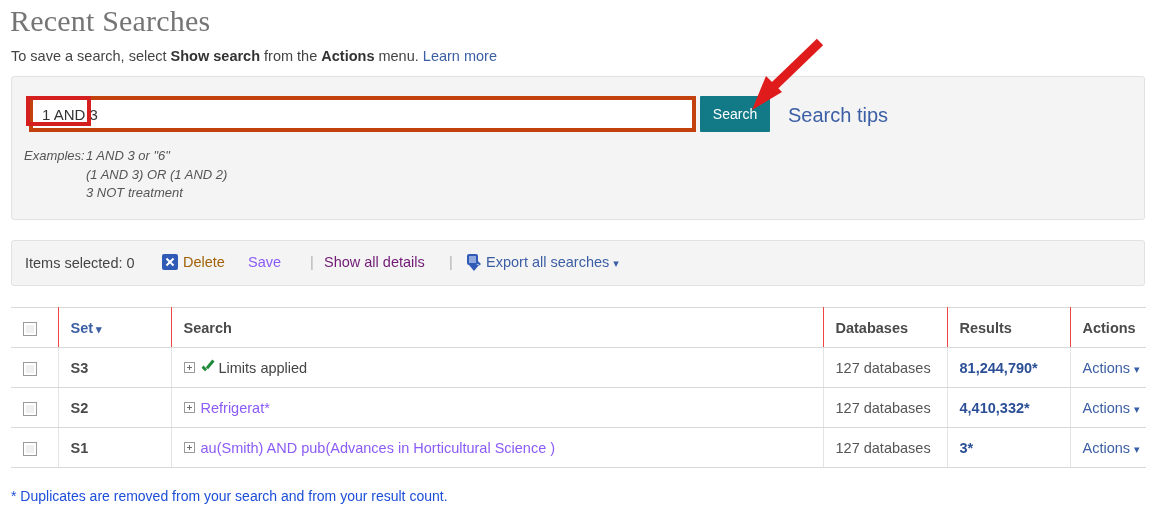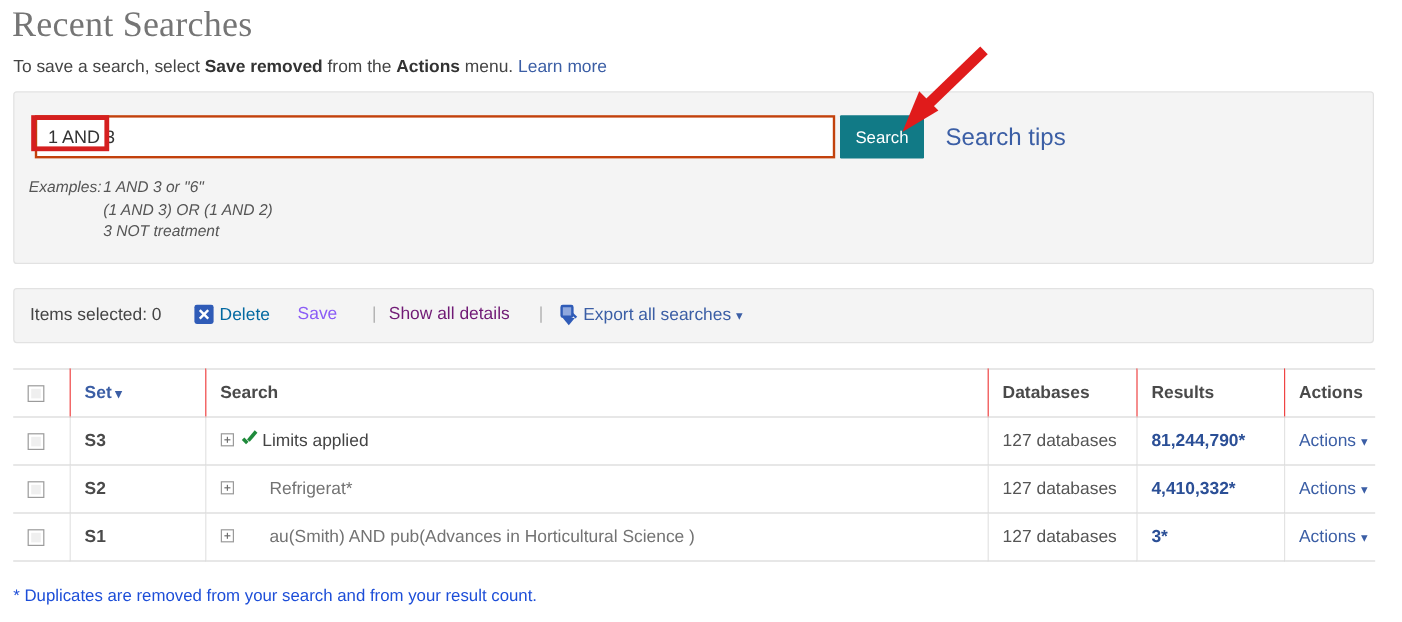--- a/index.html
+++ b/index.html
@@ -54,21 +54,21 @@
     border-radius: 3px;
     box-sizing: border-box;
   }
   .search-input {
     position: absolute;
     left: 17px;
     top: 19px;
     width: 667px;
     height: 36px;
     box-sizing: border-box;
-    border: 2px solid #c2410c;
+    border: 4px solid #c2410c;
     background: #ffffff;
     font-family: "Liberation Sans", sans-serif;
     font-size: 15px;
     color: #333333;
     padding: 0 9px;
     outline: none;
     border-radius: 0;
   }
   .search-button {
     position: absolute;
@@ -144,21 +144,21 @@
     top: 14px;
     font-size: 14.5px;
     color: #444444;
     white-space: nowrap;
   }
   .tb-delete {
     position: absolute;
     left: 150px;
     top: 13px;
     font-size: 14.5px;
-    color: #0369a1;
+    color: #a16207;
     text-decoration: none;
     white-space: nowrap;
   }
   .icon-delete {
     display: inline-block;
     width: 16px;
     height: 16px;
     background: #2f5bb7;
     border-radius: 2px;
     position: relative;
@@ -354,21 +354,21 @@
   }
   .check::after {
     content: "";
     position: absolute;
     left: 4px; top: 2px;
     width: 10px; height: 2.5px;
     background: #1f8a3b;
     transform: rotate(-50deg);
   }
   .search-txt-plain { color: #444444; }
-  .search-txt-link { color: #737373; text-decoration: none; margin-left: 24px; }
+  .search-txt-link { color: #8b5cf6; text-decoration: none; }
   .result-link {
     color: #2b4f96;
     font-weight: bold;
     text-decoration: none;
   }
   .actions-link {
     color: #3b5ea5;
     text-decoration: none;
     white-space: nowrap;
   }
@@ -381,21 +381,21 @@
     font-size: 14px;
     color: #1d4ed8;
   }
 </style>
 </head>
 <body>
 
 <h1 class="page-title">Recent Searches</h1>
 
 <div class="subtitle">
-  <span>To save a search, select </span><b>Save removed</b><span> from the </span><b>Actions</b><span> menu. </span><a class="link" href="#">Learn more</a>
+  <span>To save a search, select </span><b>Show search</b><span> from the </span><b>Actions</b><span> menu. </span><a class="link" href="#">Learn more</a>
 </div>
 
 <div class="search-panel">
   <input class="search-input" type="text" value="1 AND 3" style="">
   <button class="search-button">Search</button>
   <a class="search-tips" href="#">Search tips</a>
 
   <div class="examples">
     <div>
       <span class="lbl">Examples:</span><span>1 AND 3 or "6"</span>

